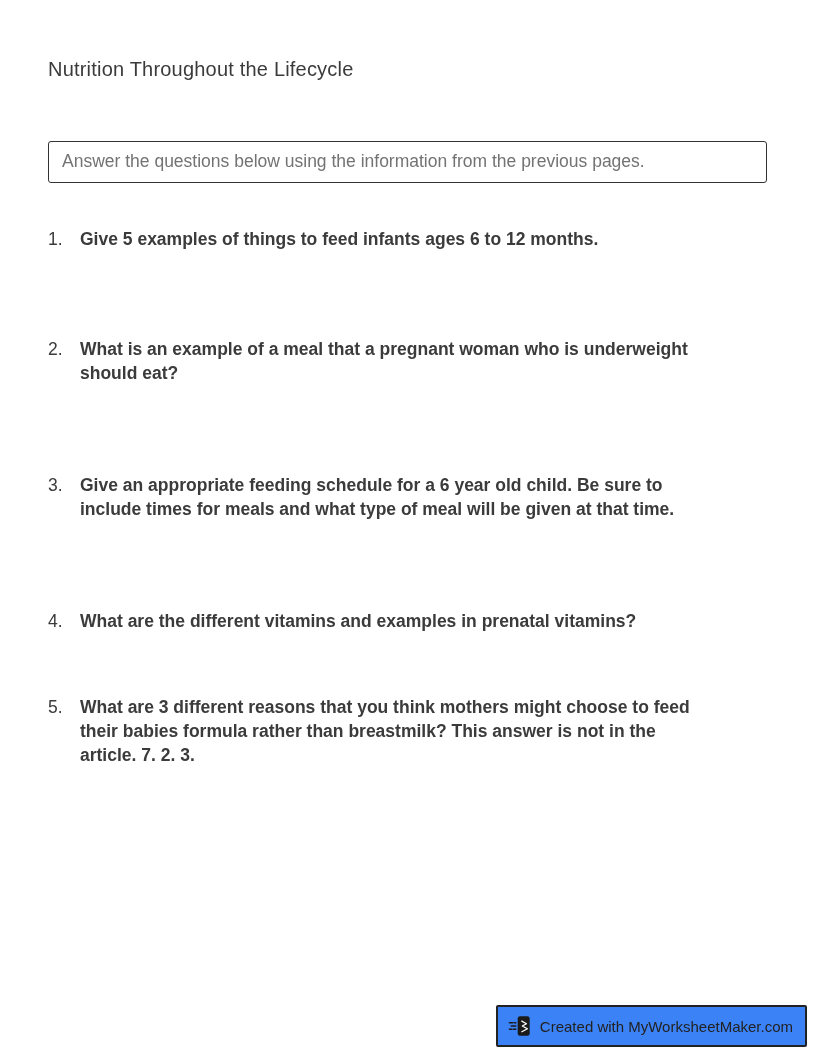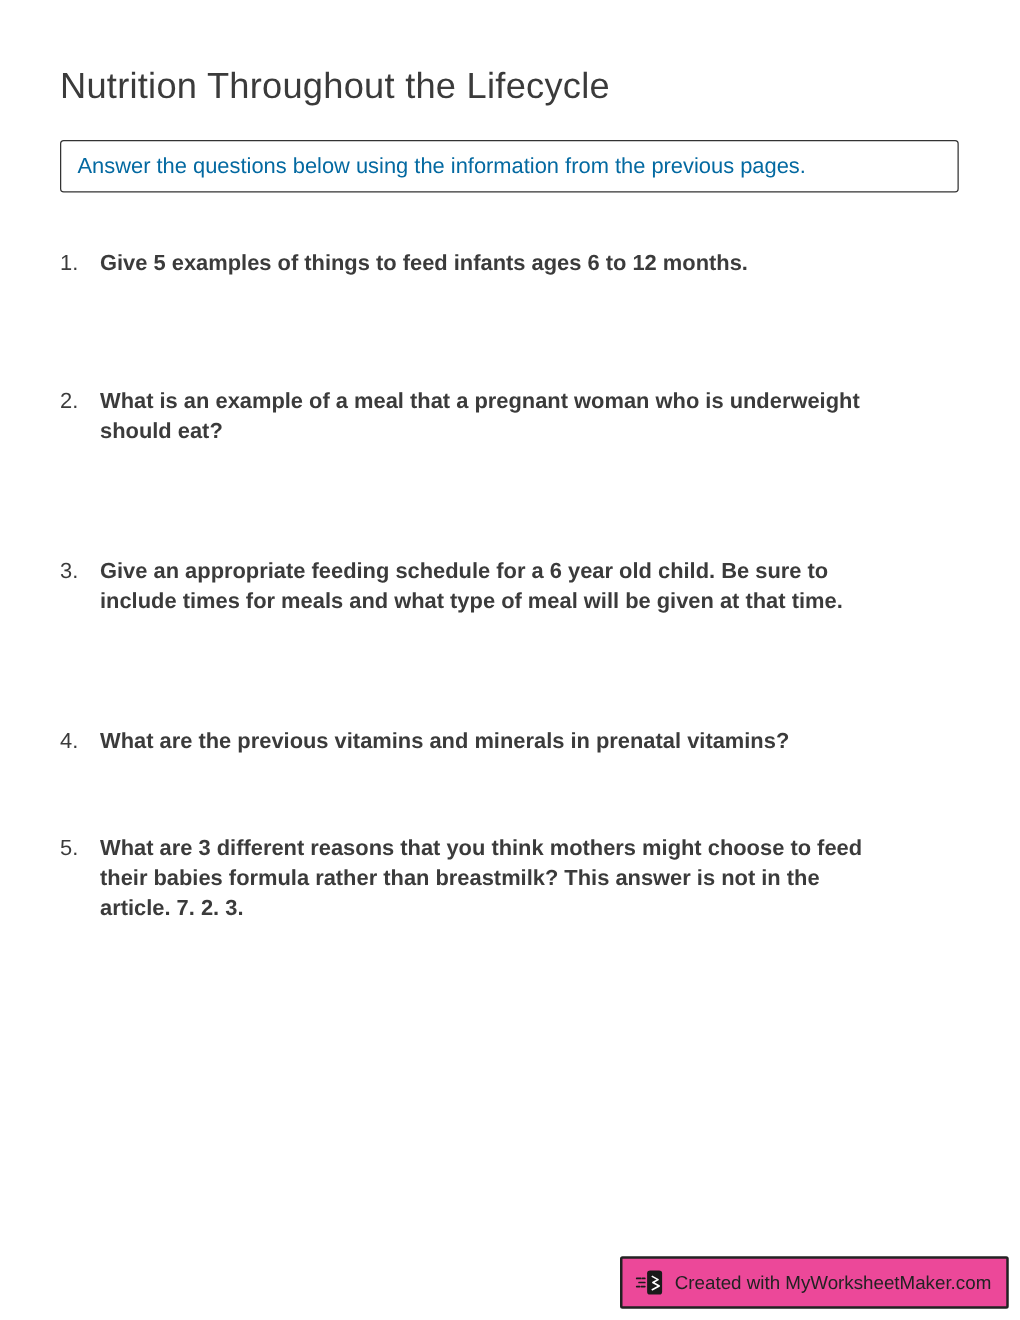--- a/index.html
+++ b/index.html
@@ -12,34 +12,34 @@
     position: relative;
     overflow: hidden;
   }
   .page {
     position: relative;
     width: 816px;
     height: 1056px;
     padding: 52px 49px 0 48px;
   }
   .page-title {
-    font-size: 29px;
+    font-size: 20px;
     font-weight: 400;
     line-height: 34px;
     color: #3b3b3b;
     letter-spacing: 0.2px;
   }
   .instruction-box {
-    margin-top: 26px;
+    margin-top: 55px;
     border: 1px solid #333333;
     border-radius: 3px;
     padding: 9px 13px 10px 13px;
     font-size: 17.5px;
     line-height: 21px;
-    color: #0369a1;
+    color: #737373;
   }
   .questions {
     margin-top: 44px;
   }
   .question {
     display: flex;
     align-items: flex-start;
     font-size: 17.5px;
     line-height: 24px;
     color: #3b3b3b;
@@ -60,21 +60,21 @@
   .question.q5 { margin-bottom: 0; }
   .footer-badge {
     position: absolute;
     right: 9px;
     bottom: 9px;
     display: flex;
     align-items: center;
     gap: 8px;
     border: 2px solid #222222;
     border-radius: 2px;
-    background: #ec4899;
+    background: #3b82f6;
     padding: 7px 12px 7px 10px;
     font-size: 15px;
     color: #222222;
     cursor: pointer;
   }
   .footer-badge .logo {
     width: 24px;
     height: 24px;
     display: block;
   }
@@ -104,21 +104,21 @@
     </div>
 
     <div class="question q3">
       <span class="q-num">3.</span>
       <span class="q-text">Give an appropriate feeding schedule for a 6 year old child. Be sure to
 include times for meals and what type of meal will be given at that time.</span>
     </div>
 
     <div class="question q4">
       <span class="q-num">4.</span>
-      <span class="q-text">What are the previous vitamins and minerals in prenatal vitamins?</span>
+      <span class="q-text">What are the different vitamins and examples in prenatal vitamins?</span>
     </div>
 
     <div class="question q5">
       <span class="q-num">5.</span>
       <span class="q-text">What are 3 different reasons that you think mothers might choose to feed
 their babies formula rather than breastmilk? This answer is not in the
 article. 7. 2. 3.</span>
     </div>
 
   </div>

